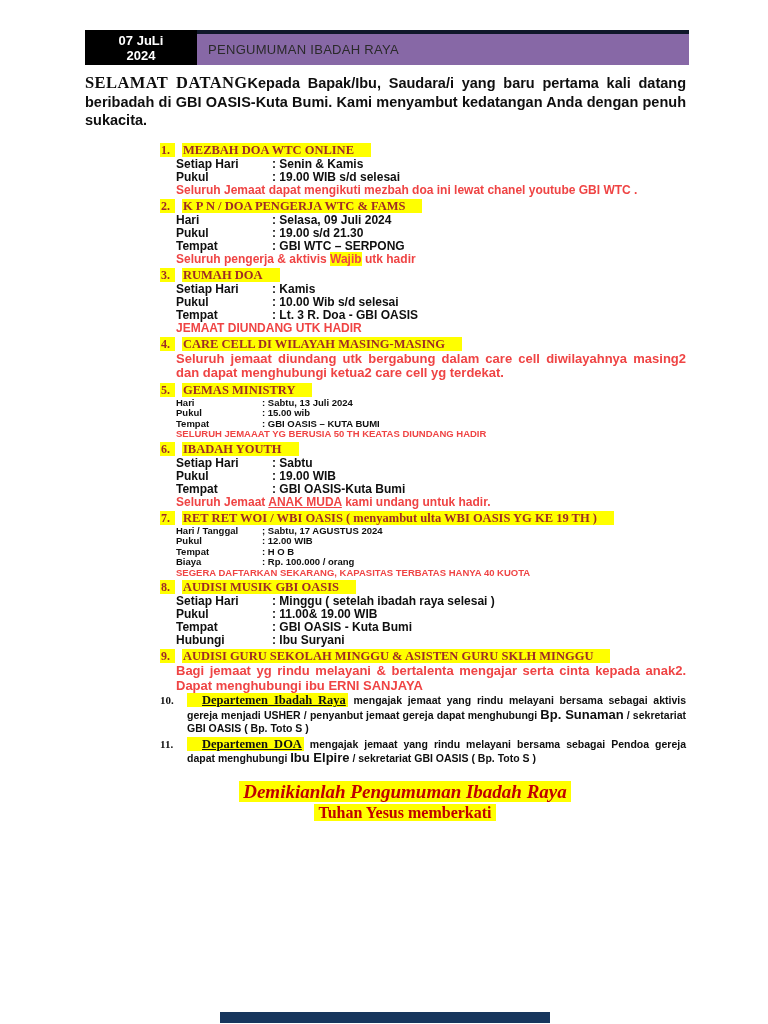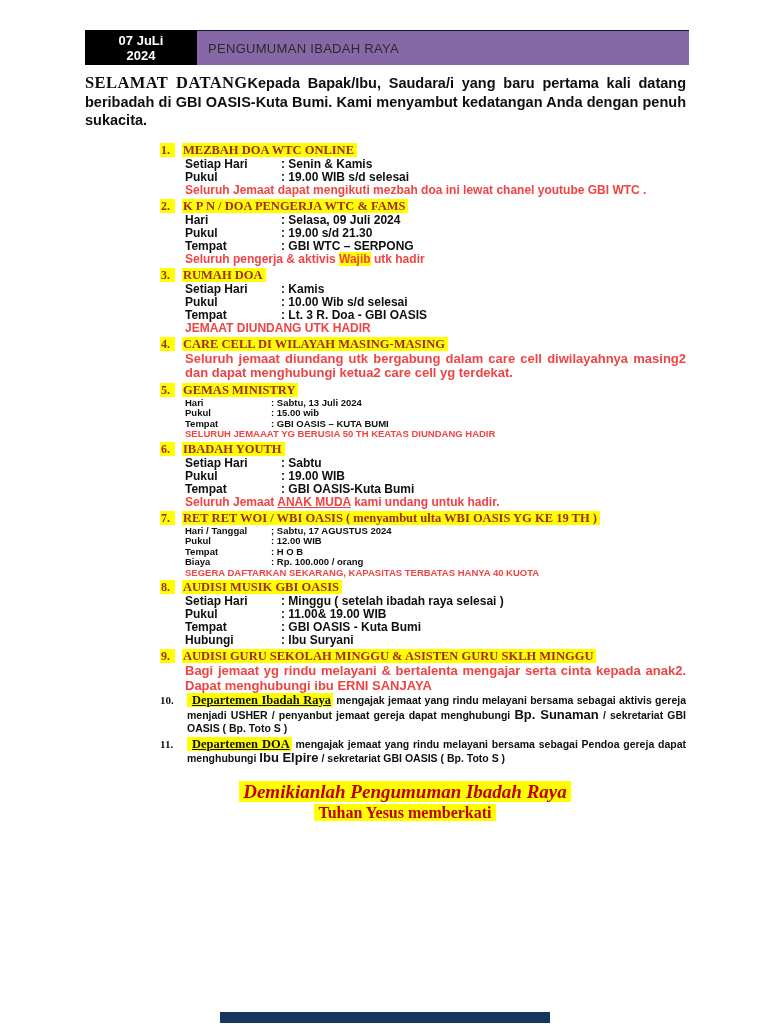--- a/index.html
+++ b/index.html
@@ -3,54 +3,54 @@
 <meta charset="utf-8">
 <style>
   html,body{margin:0;padding:0;background:#fff;}
   .page{position:relative;width:768px;height:1024px;background:#ffffff;
         font-family:"Liberation Sans",sans-serif;overflow:hidden;color:#111;}
 
   
   .header{position:absolute;left:85px;top:30px;width:604px;height:35px;display:flex;}
   .date-box{flex:0 0 112px;background:#000;color:#ffffff;font-weight:bold;font-size:13px;line-height:15px;
             display:flex;flex-direction:column;align-items:center;justify-content:center;text-align:center;}
-  .title-bar{flex:1;background:#8768A6;border-top:1px solid #0f172a;display:flex;align-items:center;
+  .title-bar{flex:1;background:#8768A6;border-top:4px solid #0f172a;display:flex;align-items:center;
              padding-left:11px;font-size:13px;color:#2a2a2a;letter-spacing:.3px;}
 
   
   .content{position:absolute;left:85px;top:74px;width:601px;}
   .welcome{font-weight:bold;font-size:14.5px;line-height:18.5px;text-align:justify;color:#0f0f0f;}
   .welcome .lead{font-family:"Liberation Serif",serif;font-size:16.5px;letter-spacing:.4px;}
 
   .list{margin-top:13px;}
   .item{margin-left:75px;margin-bottom:1px;}
   .head{display:flex;align-items:baseline;margin:2px 0 1px 0;line-height:14px;}
   .num{flex:0 0 22px;font-family:"Liberation Serif",serif;font-weight:bold;font-size:12px;color:#9E2B25;}
   .num .numbg{background:#FFFF00;padding:0 5px 0 1px;}
   .num.plain{flex:0 0 27px;font-family:Liberation Serif, serif;color:#111;font-size:11px;}
   .title{font-family:"Liberation Serif",serif;font-weight:bold;font-size:12.5px;line-height:14px;
-         color:#9E2B25;background:#FFFF00;padding:0 3px 0 1px;}
-  .body{margin-left:25px;}
+         color:#9E2B25;background:#FFFF00;padding:0 17px 0 1px;}
+  .body{margin-left:16px;}
 
   .kv{display:flex;font-weight:bold;font-size:12px;line-height:13px;color:#0f0f0f;}
   .kv .kv-label{flex:0 0 96px;}
   .kv.small{font-size:9.5px;line-height:10.5px;}
   .kv.small .kv-label{flex:0 0 86px;}
 
   .para{font-weight:bold;font-size:12px;line-height:13px;color:#ef4444;}
   .para.small{font-size:9.5px;line-height:10.5px;}
   .para.mid{font-size:13px;line-height:14.5px;}
   .para.justify{text-align:justify;}
   .hl{background:#FFFF00;}
   .ul{text-decoration:underline;}
 
   .irow{display:flex;align-items:baseline;margin-bottom:2px;}
   .ipara{font-weight:bold;font-size:10.5px;line-height:13.5px;text-align:justify;color:#0f0f0f;}
   .ititle{font-family:"Liberation Serif",serif;font-weight:bold;font-size:12.5px;color:#111;
-          background:#FFFF00;text-decoration:underline;padding:0 2px 0 5px;}
+          background:#FFFF00;text-decoration:underline;padding:0 2px 0 15px;}
   .big{font-size:13px;}
 
   .closing{width:640px;text-align:center;margin-top:14px;}
   .c1{font-family:"Liberation Serif",serif;font-weight:bold;font-size:19px;line-height:23px;color:#C00000;font-style:italic;}
   .c1 span,.c2 span{background:#FFFF00;padding:0 4px;}
   .c2{font-family:"Liberation Serif",serif;font-weight:bold;font-size:16px;line-height:19px;color:#C00000;}
 
   .bottom-bar{position:absolute;left:220px;top:1012px;width:330px;height:11px;background:#17365D;}
 </style>
 </head>

